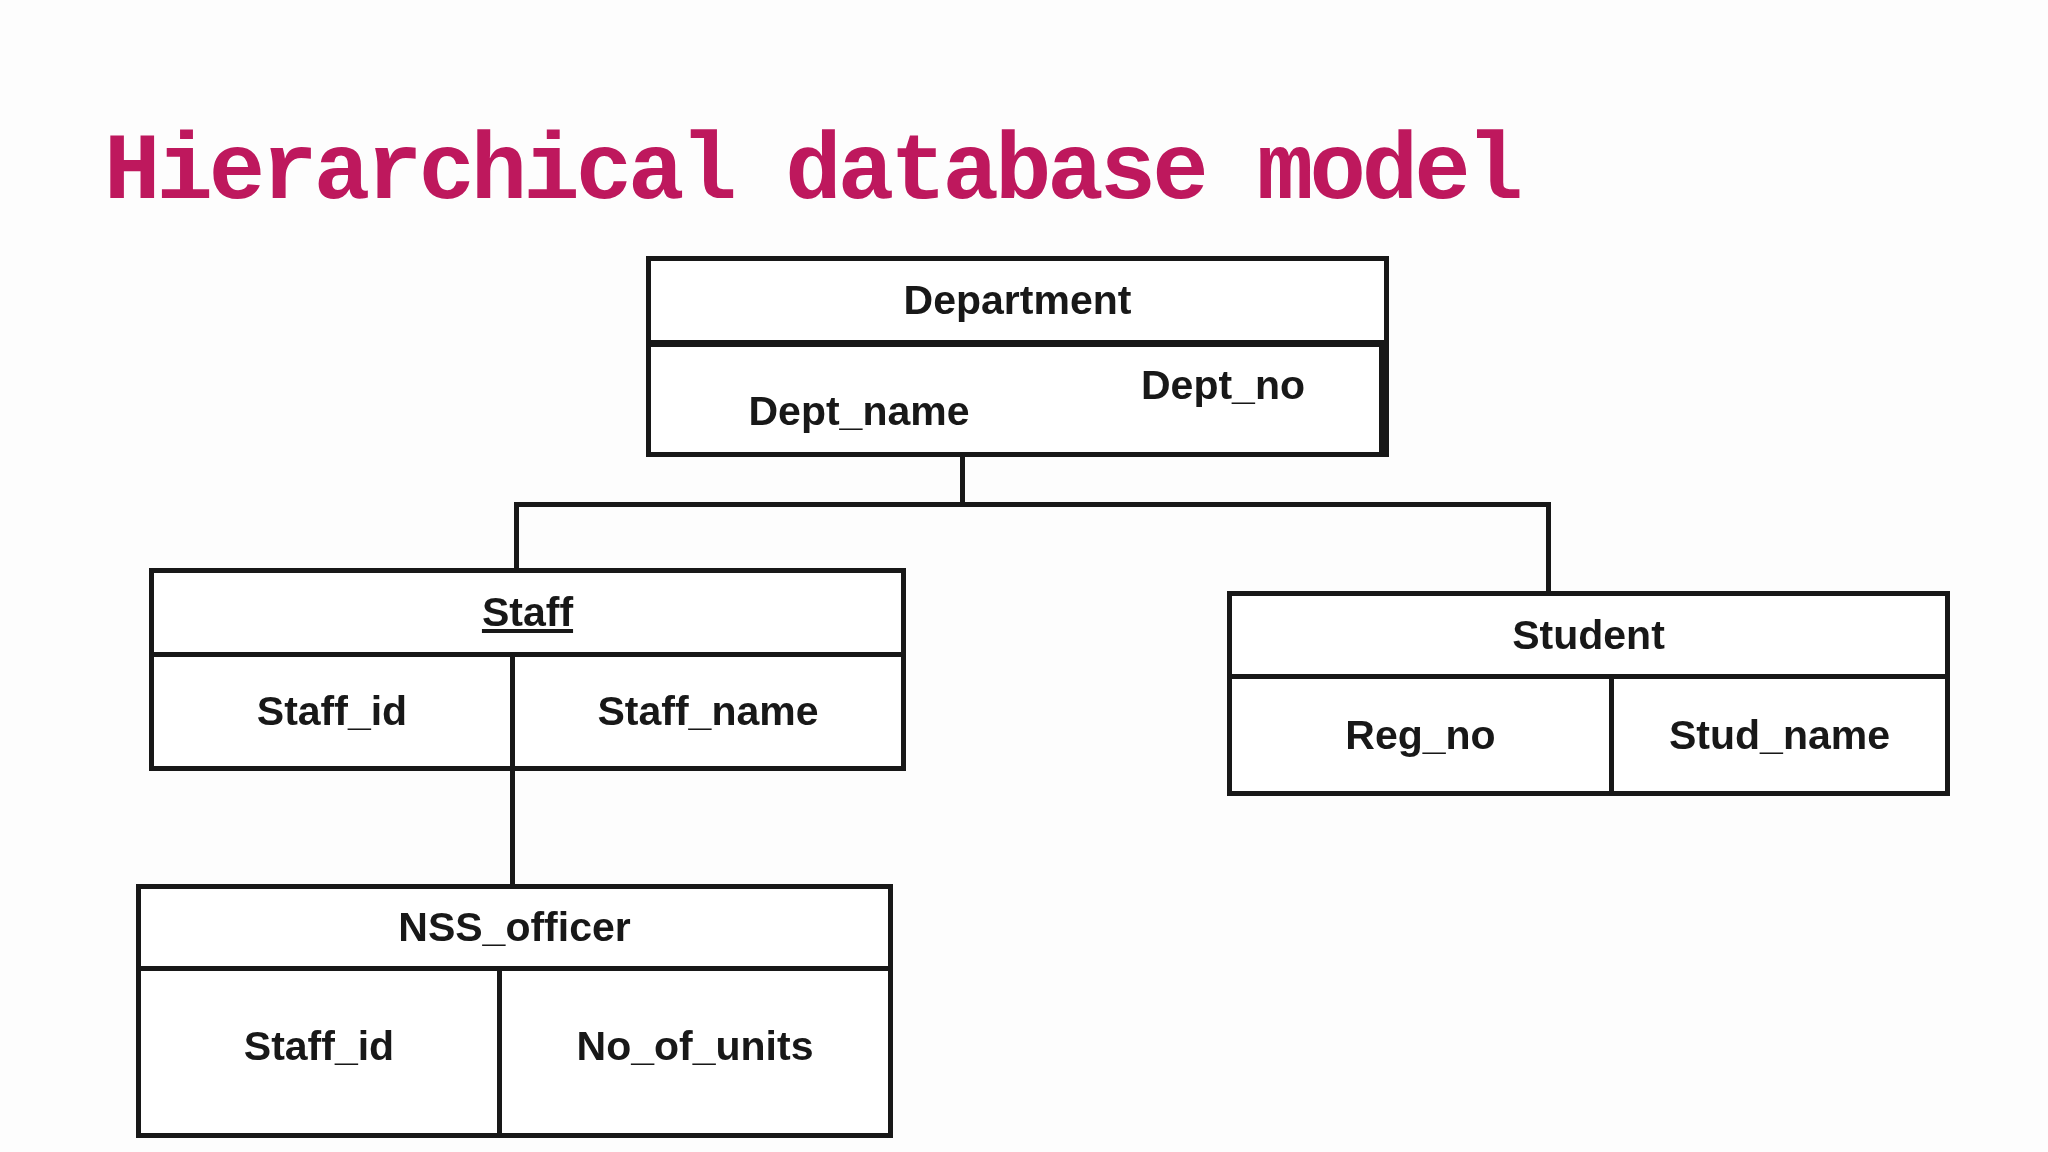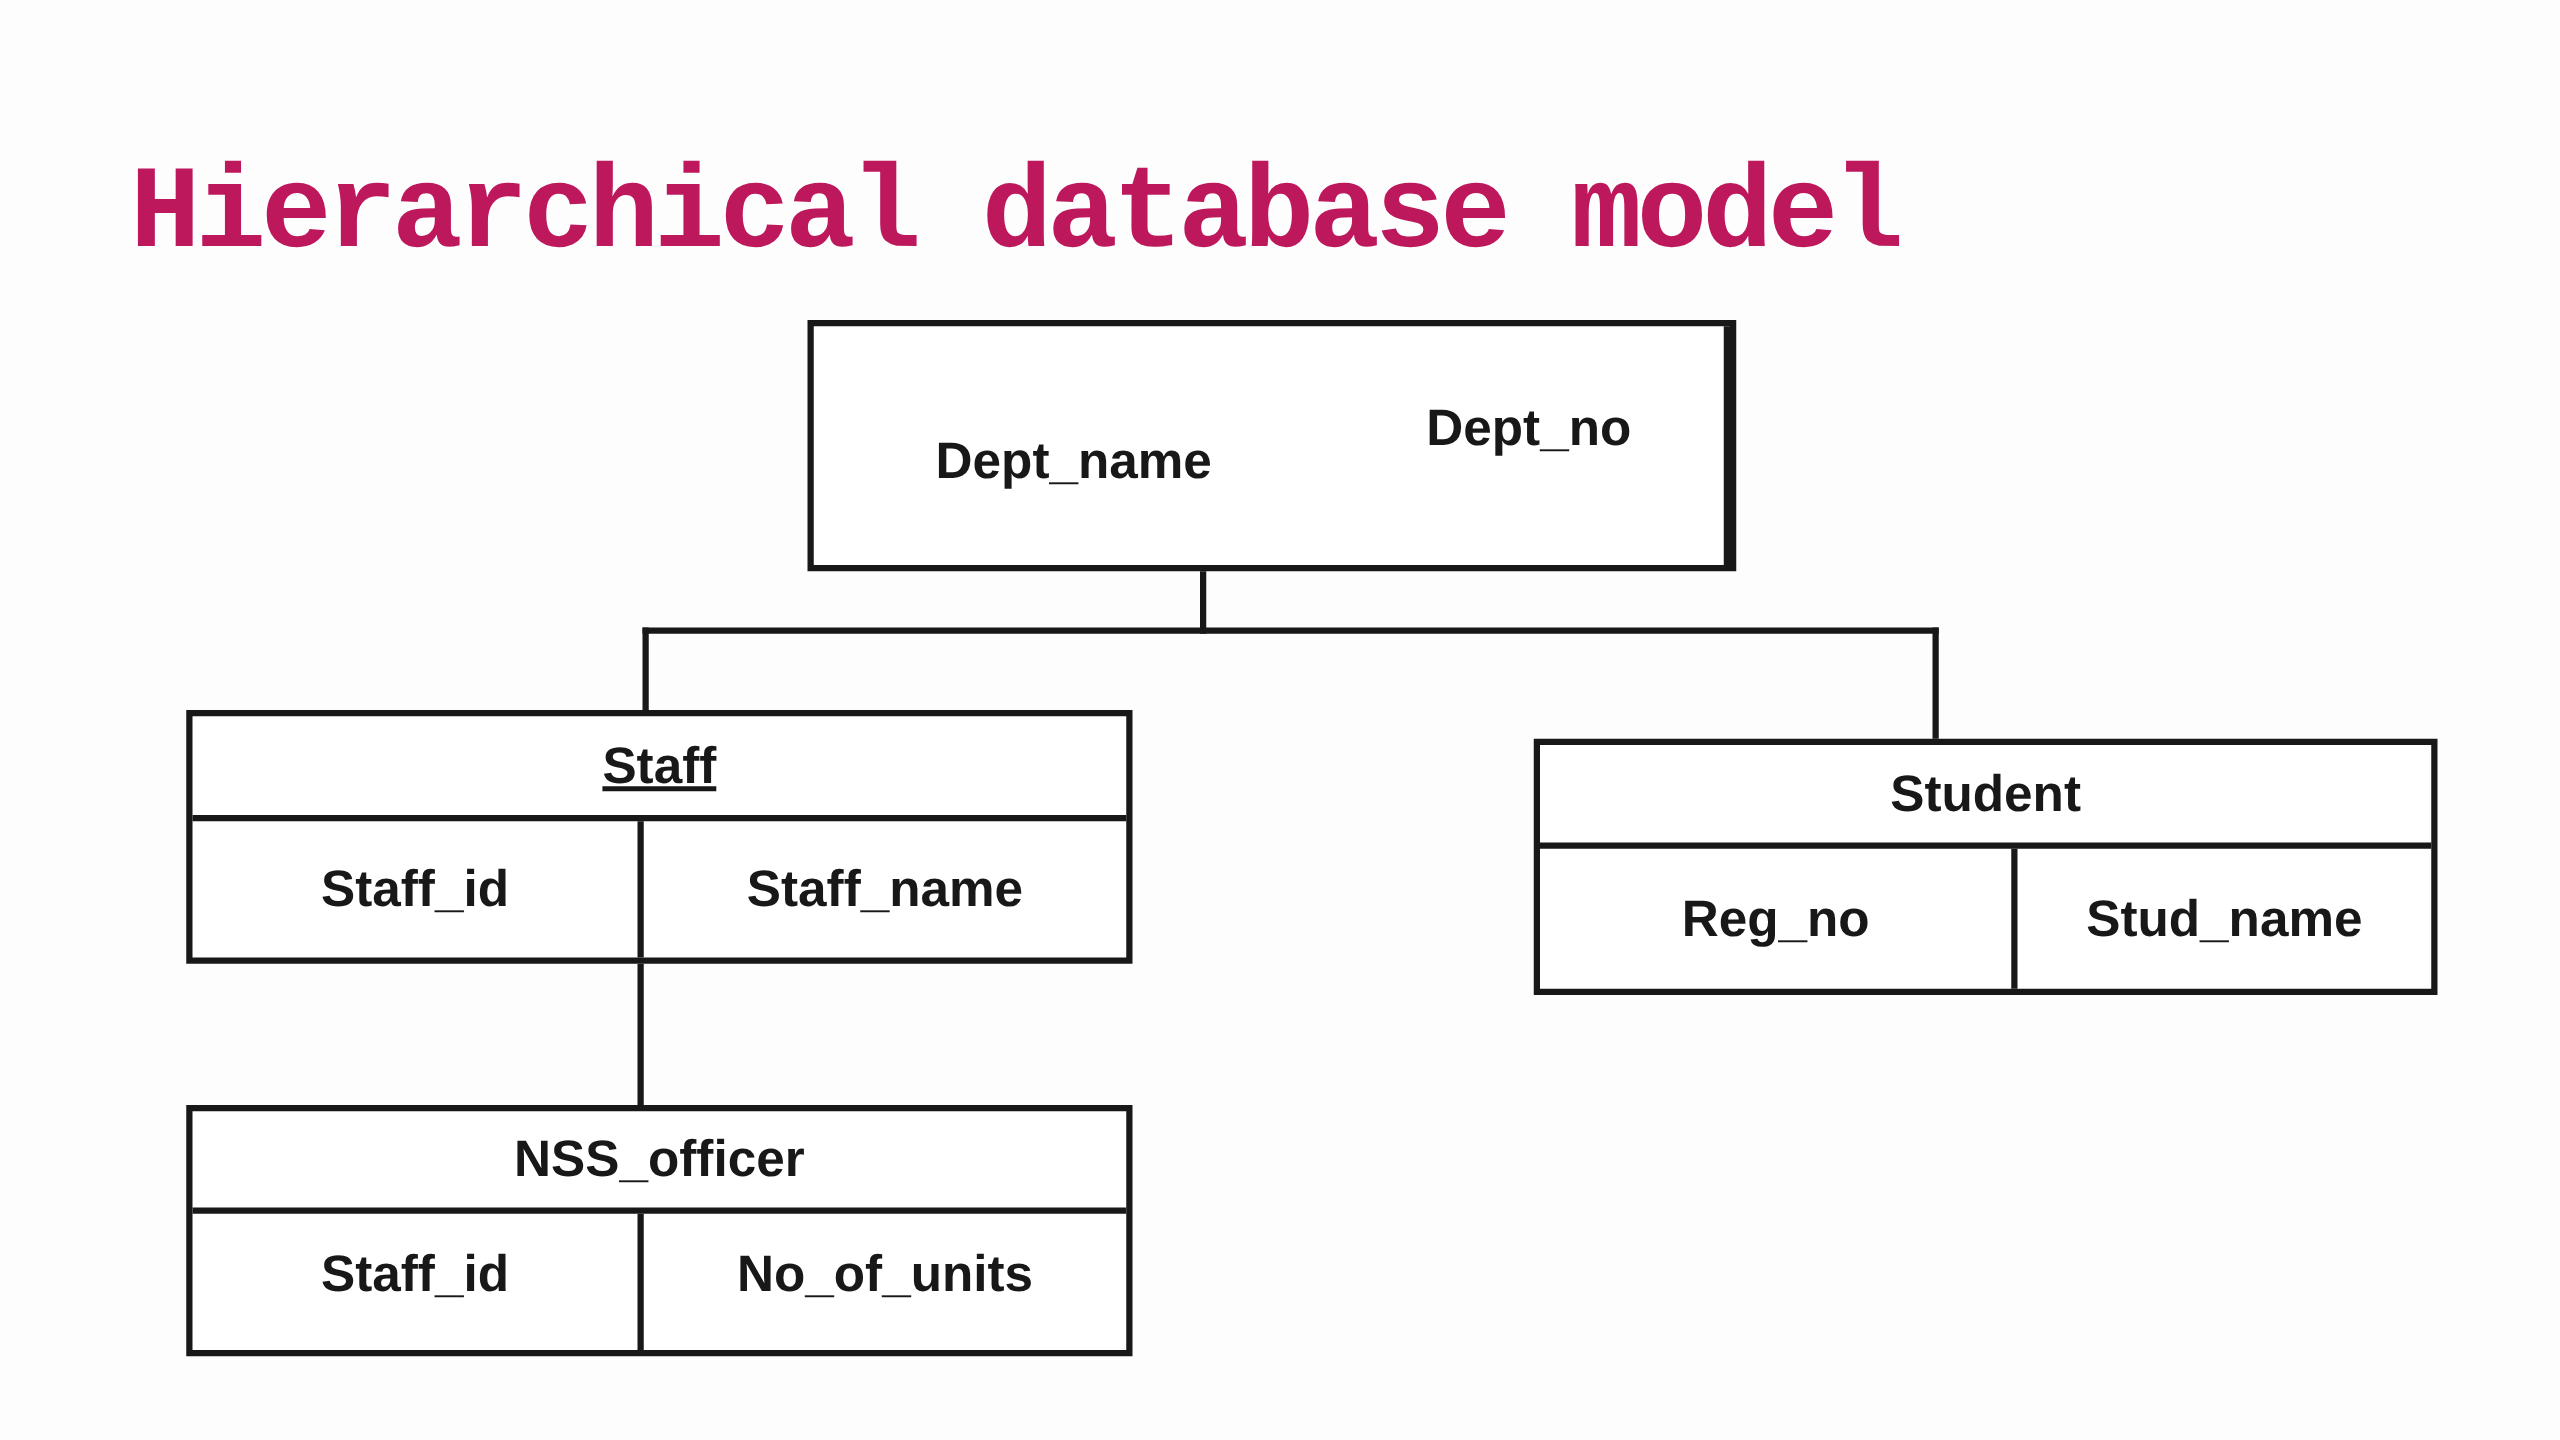--- a/index.html
+++ b/index.html
@@ -70,21 +70,21 @@
   .entity--department { left: 646px; top: 256px; width: 743px; height: 201px; }
   .entity--department .entity-title { height: 86px; border-bottom-width: 7px; }
   .entity--department .cell.left { width: 317px; }
   .entity--department .cell.left .cell-label { transform: translateY(-14px); }
   .entity--department .cell.right .cell-label { transform: translateY(12px); }
 
   .entity--staff { left: 149px; top: 568px; width: 757px; height: 203px; }
   .entity--staff .entity-title { height: 84px; text-decoration: underline; }
   .entity--staff .cell.left { width: 361px; }
 
-  .entity--nss { left: 149px; top: 884px; width: 757px; height: 201px; justify-content: space-between; }
+  .entity--nss { left: 136px; top: 884px; width: 757px; height: 254px; justify-content: space-between; }
   .entity--nss .entity-title { height: 82px; }
   .entity--nss .cell.left { width: 361px; }
   .entity--nss .cell .cell-label { transform: translateY(-6px); }
 
   .entity--student { left: 1227px; top: 591px; width: 723px; height: 205px; }
   .entity--student .entity-title { height: 83px; }
   .entity--student .cell.left { width: 382px; }
 
   
   .connector {
@@ -105,20 +105,21 @@
 
   <h1 class="page-title">Hierarchical database model</h1>
 
   <div class="connector conn-dept-stub"></div>
   <div class="connector conn-hline"></div>
   <div class="connector conn-drop-left"></div>
   <div class="connector conn-drop-right"></div>
   <div class="connector conn-staff-nss"></div>
 
   <div class="entity entity--department">
+    <div class="entity-title">Department</div>
     <div class="entity-cells">
       <div class="cell right">
         <span class="cell-label">Dept_name</span>
       </div>
       <div class="cell left">
         <span class="cell-label">Dept_no</span>
       </div>
     </div>
   </div>
 

